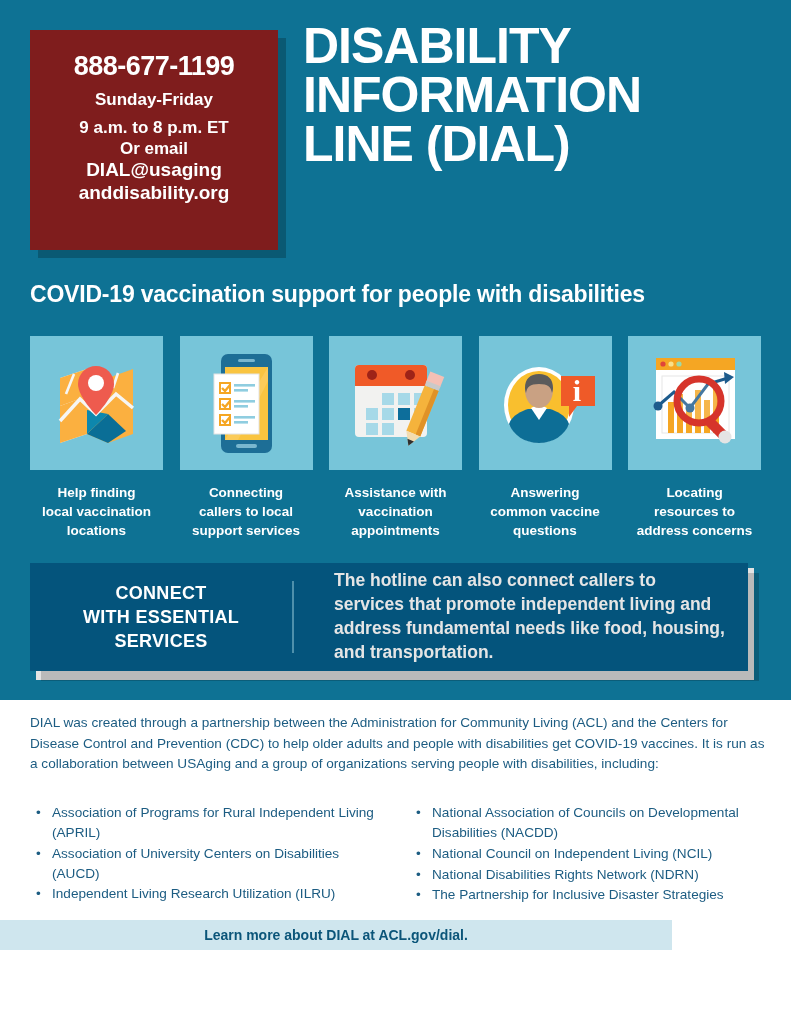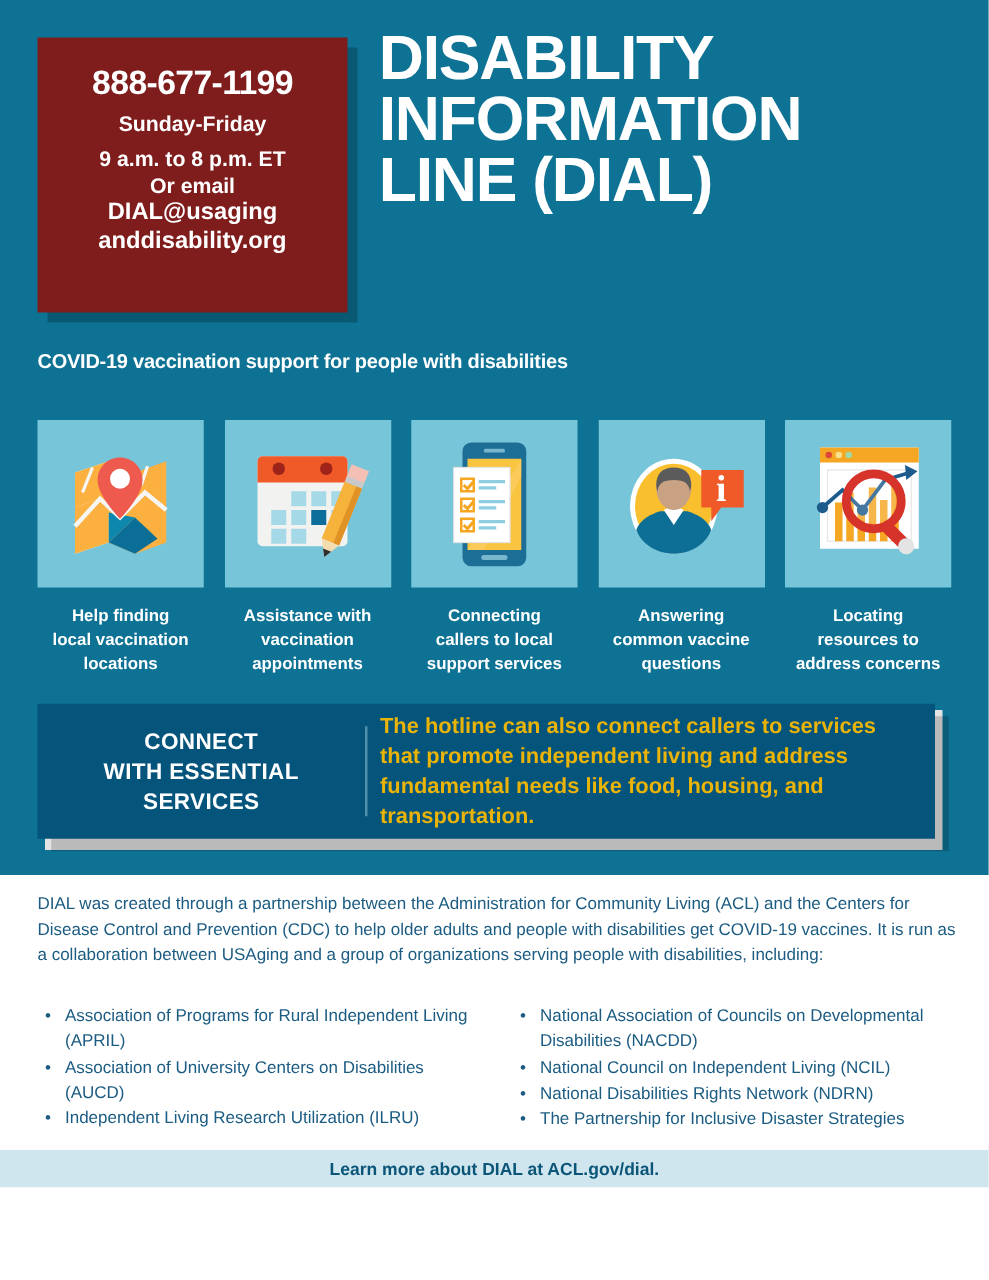--- a/index.html
+++ b/index.html
@@ -38,21 +38,21 @@
   .title{
     position:absolute;left:303px;top:22px;width:470px;
     color:#ffffff;font-weight:bold;font-size:50px;line-height:0.98;
     letter-spacing:-1px;
   }
   .title div{white-space:nowrap;}
 
   
   .subtitle{
     position:absolute;left:30px;top:281px;
-    color:#ffffff;font-size:16px;font-weight:bold;letter-spacing:-0.2px;
+    color:#ffffff;font-size:23px;font-weight:bold;letter-spacing:-0.2px;
   }
 
   
   .icon-row{position:absolute;left:30px;top:336px;width:731px;height:205px;
     display:flex;justify-content:space-between;}
   .icon-col{width:133px;}
   .icon-tile{
     width:133px;height:134px;background:#77c5d9;position:relative;overflow:hidden;
   }
   .icon-cap{
@@ -70,41 +70,41 @@
   .band{
     position:absolute;left:30px;top:563px;width:718px;height:108px;background:#04547c;
     display:flex;align-items:center;
   }
   .band-left{
     width:262px;text-align:center;color:#fff;font-weight:bold;font-size:18px;
     line-height:1.35;letter-spacing:0.3px;
   }
   .band-sep{width:2px;height:72px;background:#4f90ab;}
   .band-right{
-    flex:1;color:#eab308;font-weight:bold;font-size:17.5px;line-height:1.36;
-    padding-left:10px;padding-right:18px;
+    flex:1;color:#e5e5e5;font-weight:bold;font-size:17.5px;line-height:1.36;
+    padding-left:40px;padding-right:18px;
   }
 
   
   .body-wrap{position:absolute;left:0;top:700px;width:791px;height:214px;background:#ffffff;}
   .para{
     position:absolute;left:30px;top:713px;width:738px;
     color:#1c5c82;font-size:13.6px;line-height:1.52;
   }
   .cols{position:absolute;left:30px;top:803px;width:740px;display:flex;gap:20px;}
   .col{width:360px;}
   .bullet{
     display:flex;color:#1c5c82;font-size:13.6px;line-height:1.46;margin-bottom:1px;
   }
   .bullet .dot{width:22px;flex:0 0 22px;text-align:left;padding-left:6px;box-sizing:border-box;}
   .bullet .btxt{flex:1;}
 
   
   .learn{
-    position:absolute;left:0;top:920px;width:791px;height:30px;background:#cfe6ee;
+    position:absolute;left:0;top:920px;width:672px;height:30px;background:#cfe6ee;
     display:flex;align-items:center;justify-content:center;
   }
   .learn span{color:#0b5579;font-size:14px;font-weight:bold;}
 
   
   .footer{position:absolute;left:0;top:950px;width:791px;height:74px;background:#fff;}
 </style>
 </head>
 <body>
 
@@ -147,20 +147,57 @@
           <path d="M30,85 L50,63 L66,78 L86,58 L103,72" stroke="#f6f6f4" stroke-width="3.5" fill="none"></path>
           <path d="M44,38 L36,58 M63,34 L70,53 M88,37 L83,52" stroke="#f6f6f4" stroke-width="2.6" fill="none"></path>
           <path d="M66,30c-10,0-18,8-18,18c0,13,18,31,18,31s18,-18,18,-31C84,38,76,30,66,30z" fill="#ee5b4e"></path>
           <circle cx="66" cy="47" r="8" fill="#ffffff"></circle>
         </svg>
       </div>
       <div class="icon-cap">
         <div>Help finding</div>
         <div>local vaccination</div>
         <div>locations</div>
+      </div>
+    </div>
+
+    <div class="icon-col">
+      <div class="icon-tile">
+        <svg viewBox="0 0 133 134" width="133" height="134">
+          <rect x="41" y="18" width="51" height="99" rx="7" fill="#1d6e96"></rect>
+          <rect x="45" y="31" width="43" height="73" fill="#f9c440"></rect>
+          <polygon points="45,104 88,31 88,45 58,104" fill="#fbd06a" opacity="0.6"></polygon>
+          <rect x="58" y="23" width="17" height="3" rx="1.5" fill="#79b7cf"></rect>
+          <rect x="56" y="108" width="21" height="4" rx="2" fill="#79b7cf"></rect>
+          <rect x="34" y="38" width="45" height="60" fill="#ffffff"></rect>
+          <rect x="34" y="38" width="45" height="60" fill="none" stroke="#e3e3e3" stroke-width="1"></rect>
+          <g>
+            <rect x="40" y="47" width="10" height="10" fill="#fff" stroke="#f5a623" stroke-width="2"></rect>
+            <path d="M42,52 l3,3 l5,-6" stroke="#f5a623" stroke-width="2.4" fill="none"></path>
+            <rect x="54" y="48" width="21" height="2.6" fill="#8fcde0"></rect>
+            <rect x="54" y="53" width="14" height="2.6" fill="#8fcde0"></rect>
+          </g>
+          <g>
+            <rect x="40" y="63" width="10" height="10" fill="#fff" stroke="#f5a623" stroke-width="2"></rect>
+            <path d="M42,68 l3,3 l5,-6" stroke="#f5a623" stroke-width="2.4" fill="none"></path>
+            <rect x="54" y="64" width="21" height="2.6" fill="#8fcde0"></rect>
+            <rect x="54" y="69" width="14" height="2.6" fill="#8fcde0"></rect>
+          </g>
+          <g>
+            <rect x="40" y="79" width="10" height="10" fill="#fff" stroke="#f5a623" stroke-width="2"></rect>
+            <path d="M42,84 l3,3 l5,-6" stroke="#f5a623" stroke-width="2.4" fill="none"></path>
+            <rect x="54" y="80" width="21" height="2.6" fill="#8fcde0"></rect>
+            <rect x="54" y="85" width="14" height="2.6" fill="#8fcde0"></rect>
+          </g>
+        </svg>
+      </div>
+      <div class="icon-cap">
+        <div>Connecting</div>
+        <div>callers to local</div>
+        <div>support services</div>
       </div>
     </div>
 
     <div class="icon-col">
       <div class="icon-tile">
         <svg viewBox="0 0 133 134" width="133" height="134">
           <rect x="26" y="29" width="72" height="72" rx="4" fill="#f2f2f0"></rect>
           <path d="M26,33a4,4 0 0 1 4,-4h64a4,4 0 0 1 4,4v17H26z" fill="#f05a28"></path>
           <circle cx="43" cy="39" r="5" fill="#9e2318"></circle>
           <circle cx="81" cy="39" r="5" fill="#9e2318"></circle>
@@ -188,57 +225,20 @@
       <div class="icon-cap">
         <div>Assistance with</div>
         <div>vaccination</div>
         <div>appointments</div>
       </div>
     </div>
 
     <div class="icon-col">
       <div class="icon-tile">
         <svg viewBox="0 0 133 134" width="133" height="134">
-          <rect x="41" y="18" width="51" height="99" rx="7" fill="#1d6e96"></rect>
-          <rect x="45" y="31" width="43" height="73" fill="#f9c440"></rect>
-          <polygon points="45,104 88,31 88,45 58,104" fill="#fbd06a" opacity="0.6"></polygon>
-          <rect x="58" y="23" width="17" height="3" rx="1.5" fill="#79b7cf"></rect>
-          <rect x="56" y="108" width="21" height="4" rx="2" fill="#79b7cf"></rect>
-          <rect x="34" y="38" width="45" height="60" fill="#ffffff"></rect>
-          <rect x="34" y="38" width="45" height="60" fill="none" stroke="#e3e3e3" stroke-width="1"></rect>
-          <g>
-            <rect x="40" y="47" width="10" height="10" fill="#fff" stroke="#f5a623" stroke-width="2"></rect>
-            <path d="M42,52 l3,3 l5,-6" stroke="#f5a623" stroke-width="2.4" fill="none"></path>
-            <rect x="54" y="48" width="21" height="2.6" fill="#8fcde0"></rect>
-            <rect x="54" y="53" width="14" height="2.6" fill="#8fcde0"></rect>
-          </g>
-          <g>
-            <rect x="40" y="63" width="10" height="10" fill="#fff" stroke="#f5a623" stroke-width="2"></rect>
-            <path d="M42,68 l3,3 l5,-6" stroke="#f5a623" stroke-width="2.4" fill="none"></path>
-            <rect x="54" y="64" width="21" height="2.6" fill="#8fcde0"></rect>
-            <rect x="54" y="69" width="14" height="2.6" fill="#8fcde0"></rect>
-          </g>
-          <g>
-            <rect x="40" y="79" width="10" height="10" fill="#fff" stroke="#f5a623" stroke-width="2"></rect>
-            <path d="M42,84 l3,3 l5,-6" stroke="#f5a623" stroke-width="2.4" fill="none"></path>
-            <rect x="54" y="80" width="21" height="2.6" fill="#8fcde0"></rect>
-            <rect x="54" y="85" width="14" height="2.6" fill="#8fcde0"></rect>
-          </g>
-        </svg>
-      </div>
-      <div class="icon-cap">
-        <div>Connecting</div>
-        <div>callers to local</div>
-        <div>support services</div>
-      </div>
-    </div>
-
-    <div class="icon-col">
-      <div class="icon-tile">
-        <svg viewBox="0 0 133 134" width="133" height="134">
           <ellipse cx="60" cy="69" rx="35" ry="38" fill="#ffffff"></ellipse>
           <ellipse cx="60" cy="69" rx="31" ry="34" fill="#f9bf2e"></ellipse>
           <path d="M60,107c-14,0-26-8-30-19c3-9,13-13,19-15h22c6,2,16,6,19,15C86,99,74,107,60,107z" fill="#0d6e96"></path>
           <polygon points="52,72 60,84 68,72 64,70 56,70" fill="#ffffff"></polygon>
           <path d="M60,40c-9,0-14,6-14,14c0,10,6,18,14,18s14,-8,14,-18C74,46,69,40,60,40z" fill="#c9a183"></path>
           <path d="M46,52c0-9,5-14,14-14s14,5,14,14c0,2-1,5-1,5c-1-6-4-9-13-9s-12,3-13,9C47,57,46,54,46,52z" fill="#5b5b5b"></path>
           <path d="M82,40h34v30H98l-8,11v-11h-8z" fill="#ef5a28"></path>
           <text x="98" y="65" font-family="Liberation Serif, serif" font-size="30" font-weight="bold" fill="#ffffff" text-anchor="middle">i</text>
         </svg>
       </div>

